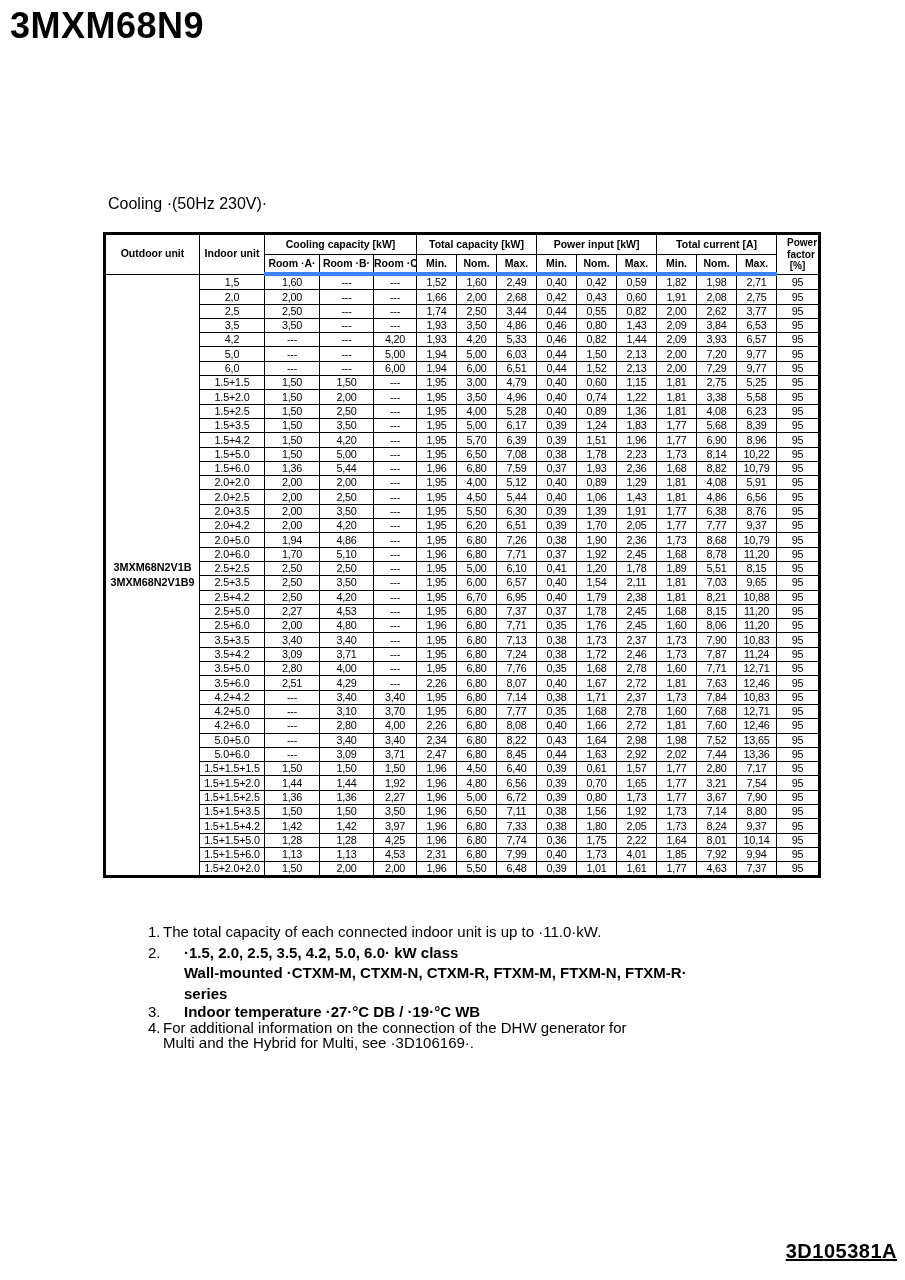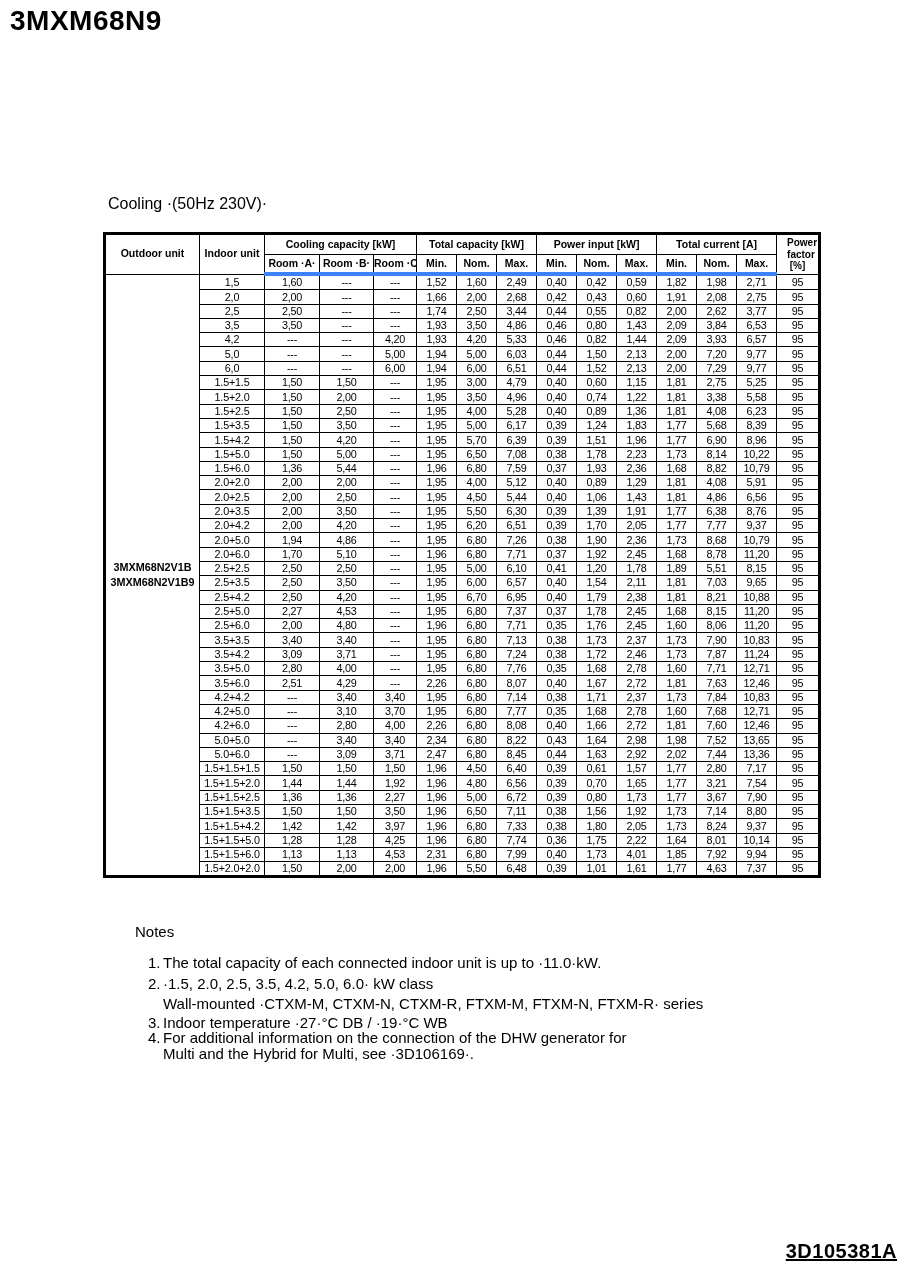--- a/index.html
+++ b/index.html
@@ -3,21 +3,21 @@
 <meta charset="utf-8">
 <style>
   html,body{margin:0;padding:0;}
   body{
     width:905px;height:1280px;position:relative;background:#ffffff;color:#000;
     font-family:"Liberation Sans","DejaVu Sans",sans-serif;
     -webkit-font-smoothing:antialiased;
   }
   .doc-title{
     position:absolute;left:10px;top:5px;
-    font-size:28px;font-weight:bold;letter-spacing:.5px;
+    font-size:36px;font-weight:bold;letter-spacing:.5px;
   }
   .section-label{
     position:absolute;left:108px;top:195px;font-size:16px;
   }
   table.spec-table{
     position:absolute;left:103px;top:232px;width:715px;
     border-collapse:collapse;table-layout:fixed;
     border:3px solid #000;
   }
   .spec-table th,.spec-table td{
@@ -33,21 +33,21 @@
   .spec-table td.outdoor-cell{
     font-weight:bold;font-size:10.8px;line-height:1.35;letter-spacing:0;
   }
   .spec-table th.pf-head{white-space:normal;font-size:10px;line-height:1.12;padding:1px 10px;}
   .notes{position:absolute;left:135px;top:922px;font-size:15px;width:580px;}
   .notes-heading{line-height:20px;margin-bottom:11px;}
   .note-item{display:flex;margin-left:13px;line-height:20.5px;}
   .note-item.tight{line-height:15.5px;}
   .note-num{width:15px;flex:none;}
   .note-body{flex:1;}
-  .note-sub{}
+  .note-sub{margin-left:21px;font-weight:bold;}
   .doc-number{
     position:absolute;right:8px;top:1240px;
     font-size:20px;font-weight:bold;letter-spacing:.5px;text-decoration:underline;
   }
 </style>
 </head>
 <body>
 
 <div class="doc-title">3MXM68N9</div>
 
@@ -770,21 +770,20 @@
         <td>1,61</td>
         <td>1,77</td>
         <td>4,63</td>
         <td>7,37</td>
         <td>95</td>
       </tr>
     </tbody>
 </table>
 
 <div class="notes">
-  <div class="notes-heading">Notes</div>
 
   <div class="note-item">
     <span class="note-num">1.</span>
     <div class="note-body">
       <div>The total capacity of each connected indoor unit is up to ·11.0·kW.</div>
     </div>
   </div>
 
   <div class="note-item">
     <span class="note-num">2.</span>

